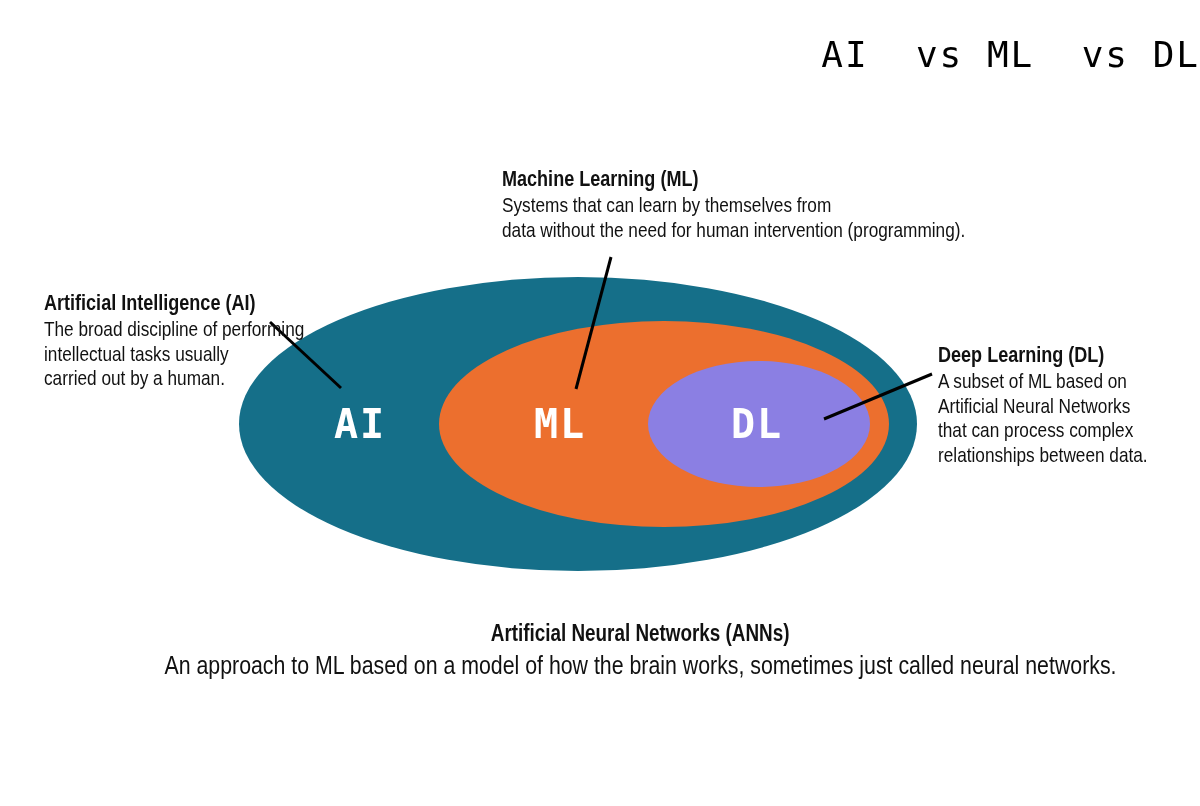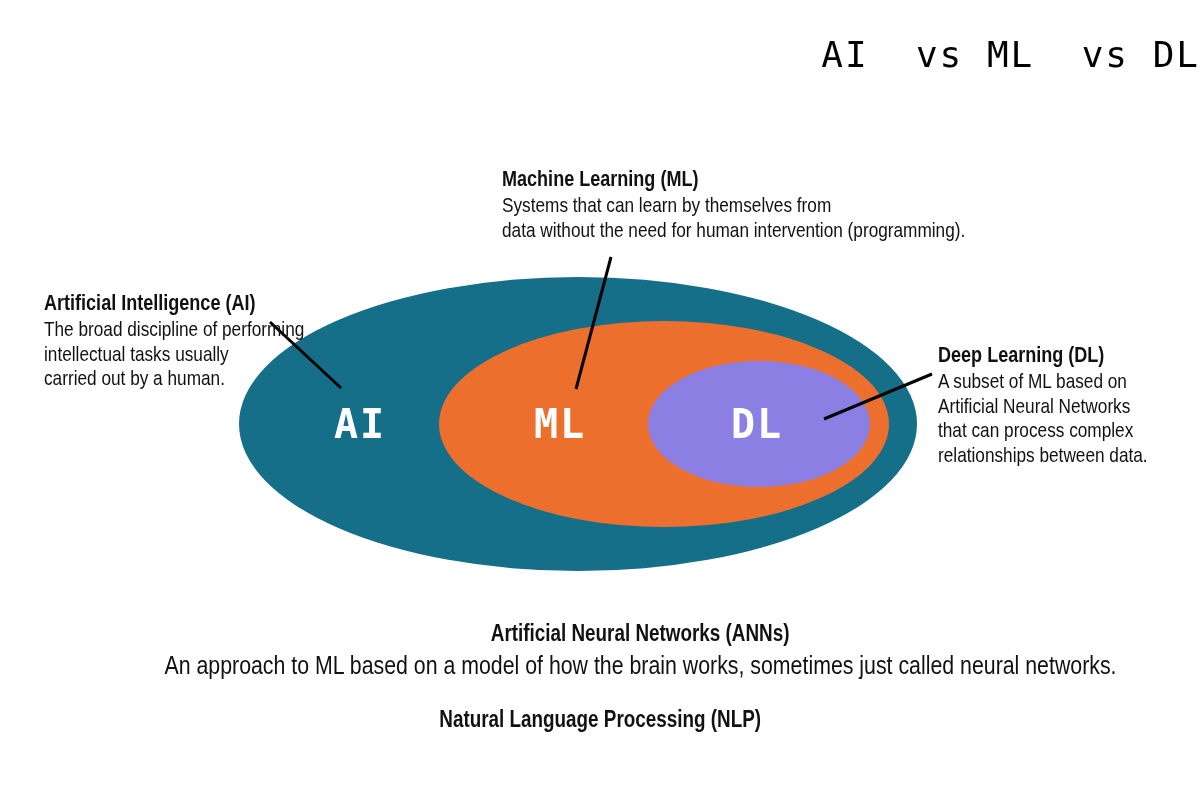--- a/index.html
+++ b/index.html
@@ -175,18 +175,15 @@
   <div class="bottom-block" id="block-anns">
     <div class="bb-title">
       <span class="bb-title-inner">Artificial Neural Networks (ANNs)</span>
     </div>
     <div class="bb-body">
       <span class="bb-body-inner">An approach to ML based on a model of how the brain works, sometimes just called neural networks.</span>
     </div>
   </div>
 
   <div class="bottom-block" id="block-nlp">
-    <div class="bb-title">
-      <span class="bb-title-inner">Natural Language Processing (NLP)</span>
-    </div>
   </div>
 
 </div>
 
 </body></html>

